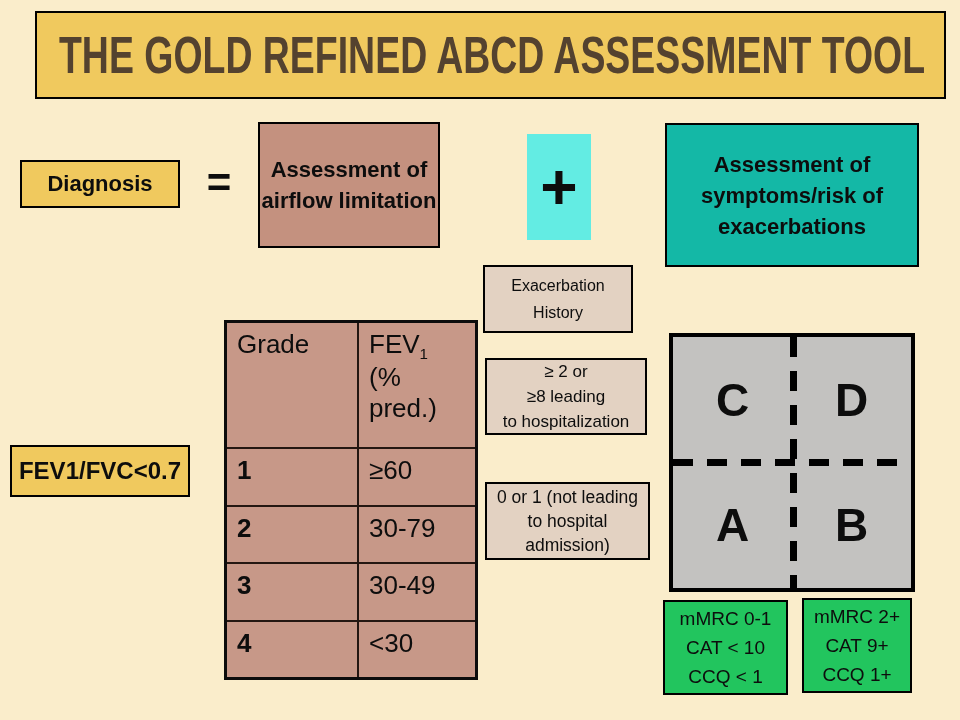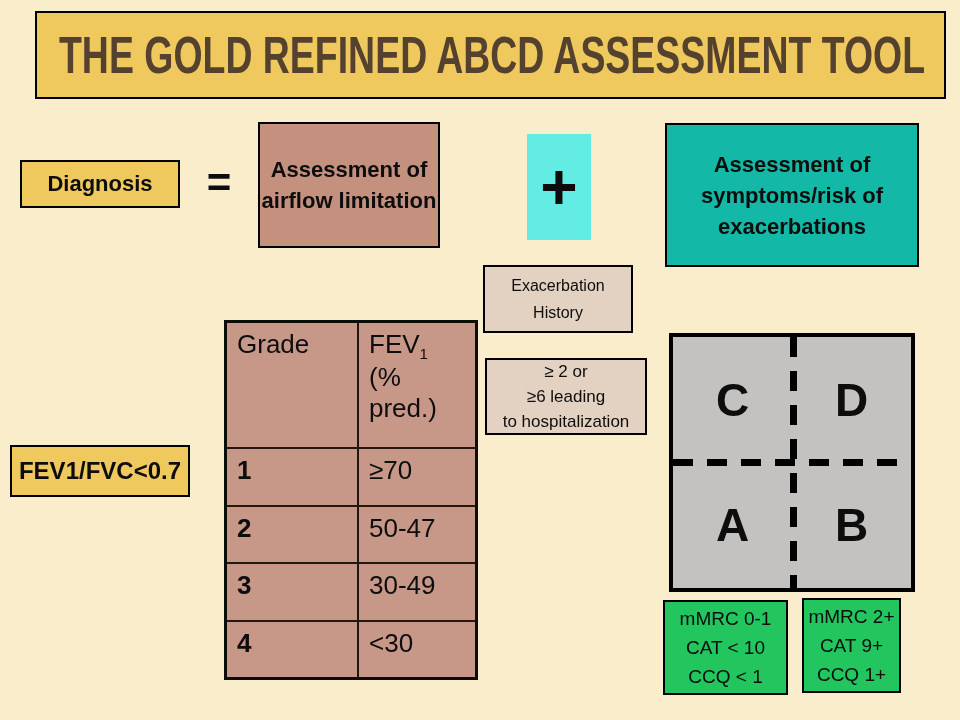--- a/index.html
+++ b/index.html
@@ -42,21 +42,21 @@
   .quad{left:669px;top:333px;width:246px;height:259px;background:#C3C2C0;border:4px solid #000;}
   .quad-cell{position:absolute;width:50%;height:50%;display:flex;align-items:center;justify-content:center;font-size:46px;font-weight:bold;}
   .qc-tl{left:0;top:0;} .qc-tr{right:0;top:0;} .qc-bl{left:0;bottom:0;} .qc-br{right:0;bottom:0;}
   .vdash{position:absolute;left:117px;top:0;width:7px;height:100%;
     background:repeating-linear-gradient(180deg,#000 0 20px,transparent 20px 34px);}
   .hdash{position:absolute;top:122px;left:0;height:7px;width:100%;
     background:repeating-linear-gradient(90deg,#000 0 20px,transparent 20px 34px);}
   
   .mmrc{background:#22c55e;font-size:19px;line-height:29px;flex-direction:column;}
   .mmrc-low{left:663px;top:600px;width:125px;height:95px;}
-  .mmrc-high{left:802px;top:598px;width:99px;height:95px;}
+  .mmrc-high{left:802px;top:598px;width:110px;height:95px;}
   
   .fevfvc{left:10px;top:445px;width:180px;height:52px;background:#F0C95E;font-size:24px;font-weight:bold;}
   
   .gtable{left:224px;top:320px;width:234px;height:424px;}
   table.grades{
     border-collapse:collapse;width:234px;height:360px;
     background:#C79888;border:3px solid #0c0c0c;
     table-layout:fixed;
   }
   table.grades td{
@@ -97,24 +97,29 @@
   <div class="abs box symptoms">
     <span>Assessment of symptoms/risk of exacerbations</span>
   </div>
 
   <div class="abs box exhist">
     <span>Exacerbation History</span>
   </div>
 
   <div class="abs box highrisk">
     <div>≥ 2 or</div>
-    <div>≥6 leading</div>
+    <div>≥8 leading</div>
     <div>to hospitalization</div>
   </div>
 
+  <div class="abs box lowrisk">
+    <div>0 or 1 (not leading</div>
+    <div>to hospital</div>
+    <div>admission)</div>
+  </div>
 
   <div class="abs quad">
     <div class="vdash"></div>
     <div class="hdash"></div>
     <div class="quad-cell qc-tl">C</div>
     <div class="quad-cell qc-tr">D</div>
     <div class="quad-cell qc-bl">A</div>
     <div class="quad-cell qc-br">B</div>
   </div>
 
@@ -136,25 +141,25 @@
 
   <div class="abs gtable">
     <table class="grades">
       <tbody>
           <tr class="hrow">
         <td class="colgrade">Grade</td>
         <td class="colval"><span>FEV</span><sub class="fsub">1</sub><span class="hdr-rest">(% pred.)</span></td>
       </tr>
       <tr class="drow">
         <td class="colgrade gradenum">1</td>
-        <td class="colval">≥70</td>
+        <td class="colval">≥60</td>
       </tr>
       <tr class="drow">
         <td class="colgrade gradenum">2</td>
-        <td class="colval">50-47</td>
+        <td class="colval">30-79</td>
       </tr>
       <tr class="drow">
         <td class="colgrade gradenum">3</td>
         <td class="colval">30-49</td>
       </tr>
       <tr class="drow">
         <td class="colgrade gradenum">4</td>
         <td class="colval">&lt;30</td>
       </tr>
     </tbody>

